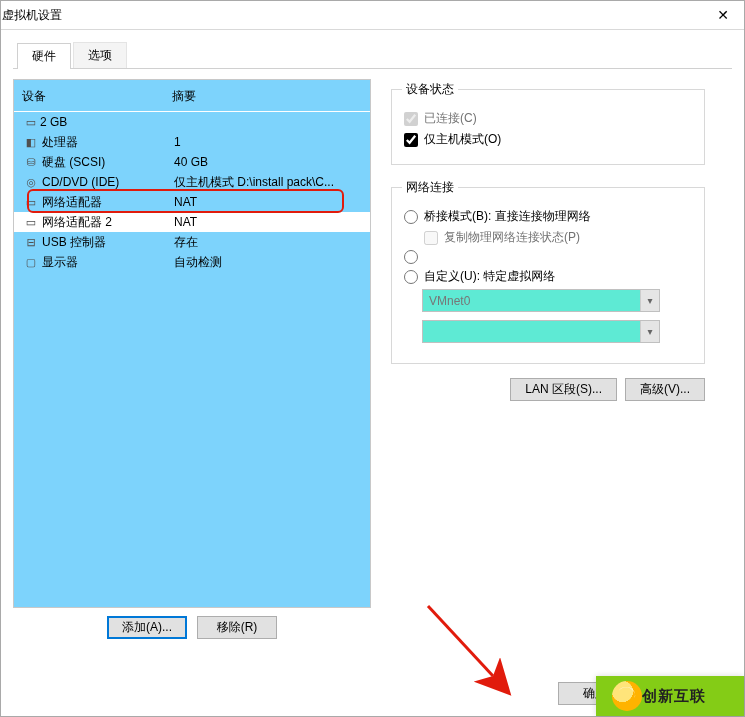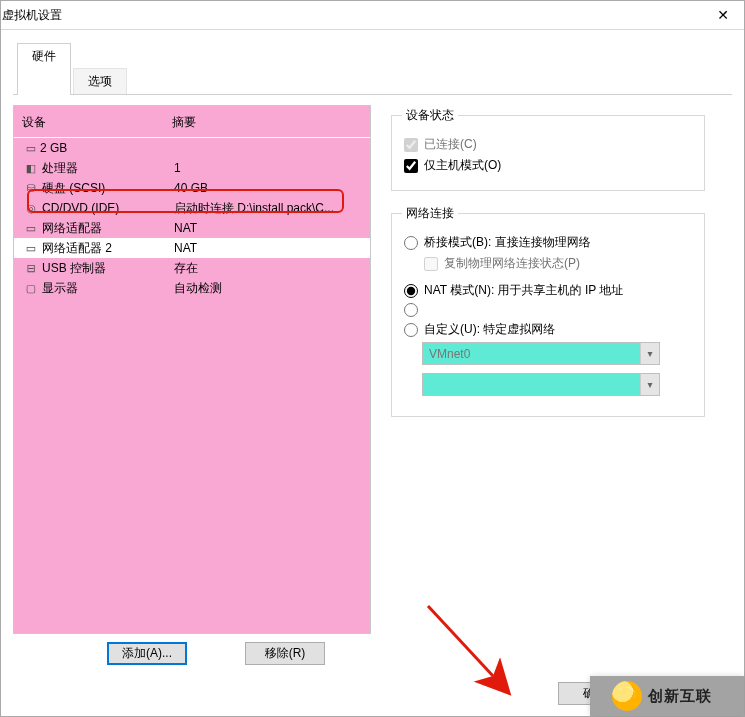--- a/index.html
+++ b/index.html
@@ -57,39 +57,38 @@
     background: #fff;
     position: relative;
     top: 1px;
     margin-right: 2px;
     cursor: pointer;
   }
   .tab.inactive {
     background: #f4f4f4;
     position: static;
     border-color: #e4e4e4;
-    margin-top: 26px;
   }
   .content {
     display: flex;
     gap: 14px;
     height: 560px;
   }
   .left-panel, .right-panel {
     box-sizing: border-box;
   }
   .left-panel { width: 358px; display:flex; flex-direction:column;}
   .right-panel { width: 322px; padding: 2px 2px 2px 6px; }
   .device-list {
     border: 1px solid #c8c8c8;
     height: 550px;
     box-sizing: border-box;
     padding: 4px 0;
     overflow: hidden;
-    background:#f9a8d4;
+    background:#7dd3fc;
   }
   .list-header {
     display: flex;
     padding: 4px 8px 6px 8px;
     border-bottom: 1px solid #fff;
   }
   .col-device { width: 150px; }
   .col-summary { flex:1; }
   .row {
     display: flex;
@@ -175,21 +174,21 @@
     justify-content:flex-end;
     gap:8px;
     margin-top: 4px;
   }
   .actions-left {
     display:flex;
     justify-content:center;
     gap:10px;
     margin-top: 8px;
   }
-  .actions-left .btn { width: 80px; margin-left: 48px; }
+  .actions-left .btn { width: 80px; }
   .footer-bar {
     position:absolute;
     bottom:0;
     left:0;
     right:0;
     height: 46px;
     display:flex;
     align-items:center;
     justify-content:flex-end;
     gap:10px;
@@ -200,25 +199,25 @@
   .arrow-annotation {
     position:absolute;
     pointer-events:none;
   }
   .logo-badge {
     position:absolute;
     right:0;
     bottom:0;
     height:40px;
     width:132px;
-    background:#a3a3a3;
-    display:flex;
-    align-items:center;
-    gap:6px;
-    padding-left:22px;
+    background:#84cc16;
+    display:flex;
+    align-items:center;
+    gap:0;
+    padding-left:16px;
     box-shadow: 0 0 6px rgba(0,0,0,0.15);
     z-index:5;
   }
   .logo-circle{
     width:30px;height:30px;border-radius:50%;
     background: radial-gradient(circle at 35% 35%, #ffe47a 0 38%, #ffb300 39% 100%);
     display:flex;align-items:center;justify-content:center;
     position:relative;
   }
   .logo-circle svg{width:22px;height:22px;}
@@ -261,21 +260,21 @@
             <div class="sum-cell">1</div>
           </div>
           <div class="row">
             <div class="icon-cell">⛁</div>
             <div class="name-cell">硬盘 (SCSI)</div>
             <div class="sum-cell">40 GB</div>
           </div>
           <div class="row">
             <div class="icon-cell">◎</div>
             <div class="name-cell">CD/DVD (IDE)</div>
-            <div class="sum-cell">启动时连接 D:\install pack\C...</div>
+            <div class="sum-cell">仅主机模式 D:\install pack\C...</div>
           </div>
           <div class="row">
             <div class="icon-cell">▭</div>
             <div class="name-cell">网络适配器</div>
             <div class="sum-cell">NAT</div>
           </div>
           <div class="row" style="background:#fff;">
             <div class="icon-cell">▭</div>
             <div class="name-cell">网络适配器 2</div>
             <div class="sum-cell">NAT</div>
@@ -316,44 +315,44 @@
 
           <div class="radio-row">
             <input type="radio" name="net" style="">
             <label>桥接模式(B): 直接连接物理网络</label>
           </div>
           <div class="chk-row sub-indent">
             <input type="checkbox" disabled="" style="">
             <label class="disabled-text">复制物理网络连接状态(P)</label>
           </div>
 
-          <div class="radio-row" style="margin-top:10px;">
-            <input type="radio" name="net" checked="" style="">
-            <label>NAT 模式(N): 用于共享主机的 IP 地址</label>
-          </div>
 
           <div class="radio-row">
             <input type="radio" name="net" style="">
           </div>
 
           <div class="radio-row">
             <input type="radio" name="net" style="">
             <label>自定义(U): 特定虚拟网络</label>
           </div>
           <div class="combo">
             <span>VMnet0</span>
             <span class="arrow">▾</span>
           </div>
 
           <div class="combo">
             <span></span>
             <span class="arrow">▾</span>
           </div>
         </fieldset>
 
+        <div class="actions-right">
+          <button class="btn">LAN 区段(S)...</button>
+          <button class="btn">高级(V)...</button>
+        </div>
       </div>
     </div>
   </div>
 
   <div class="footer-bar">
     <button class="btn">确定</button>
     <button class="btn" style="width:74px;">取消</button>
   </div>
 
   <div class="highlight-box" style="left:26px; top:188px; width:313px; height:20px;"></div>

